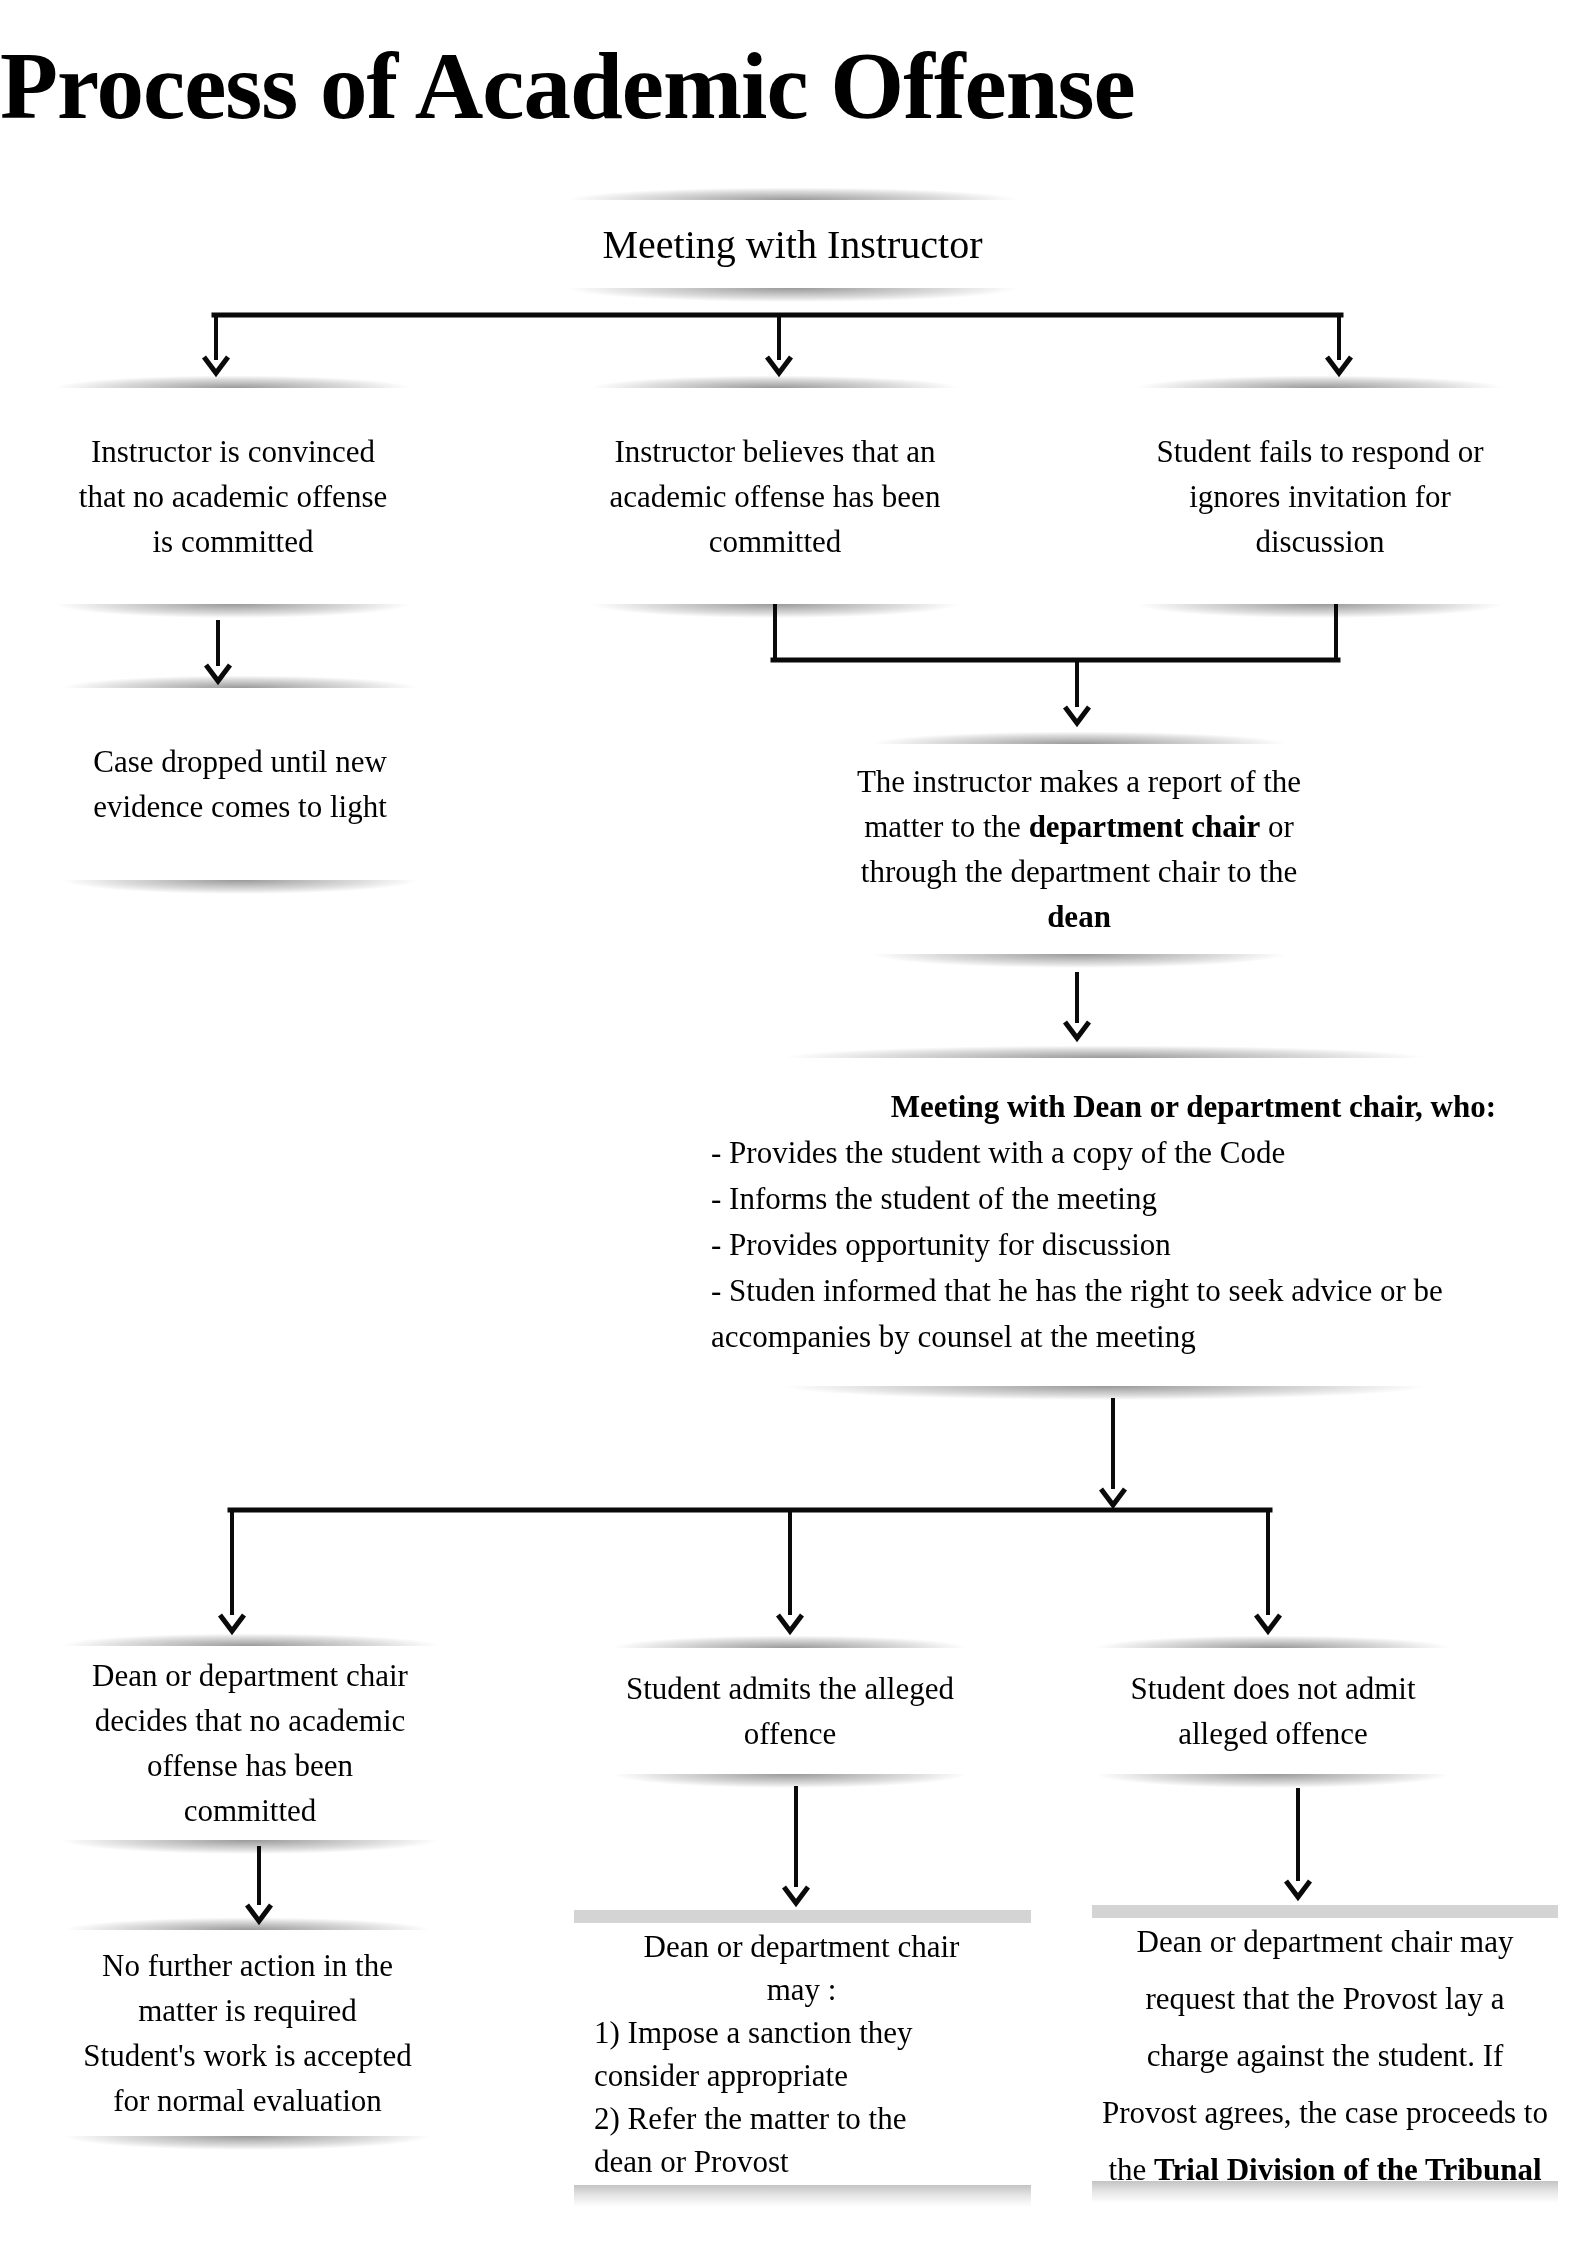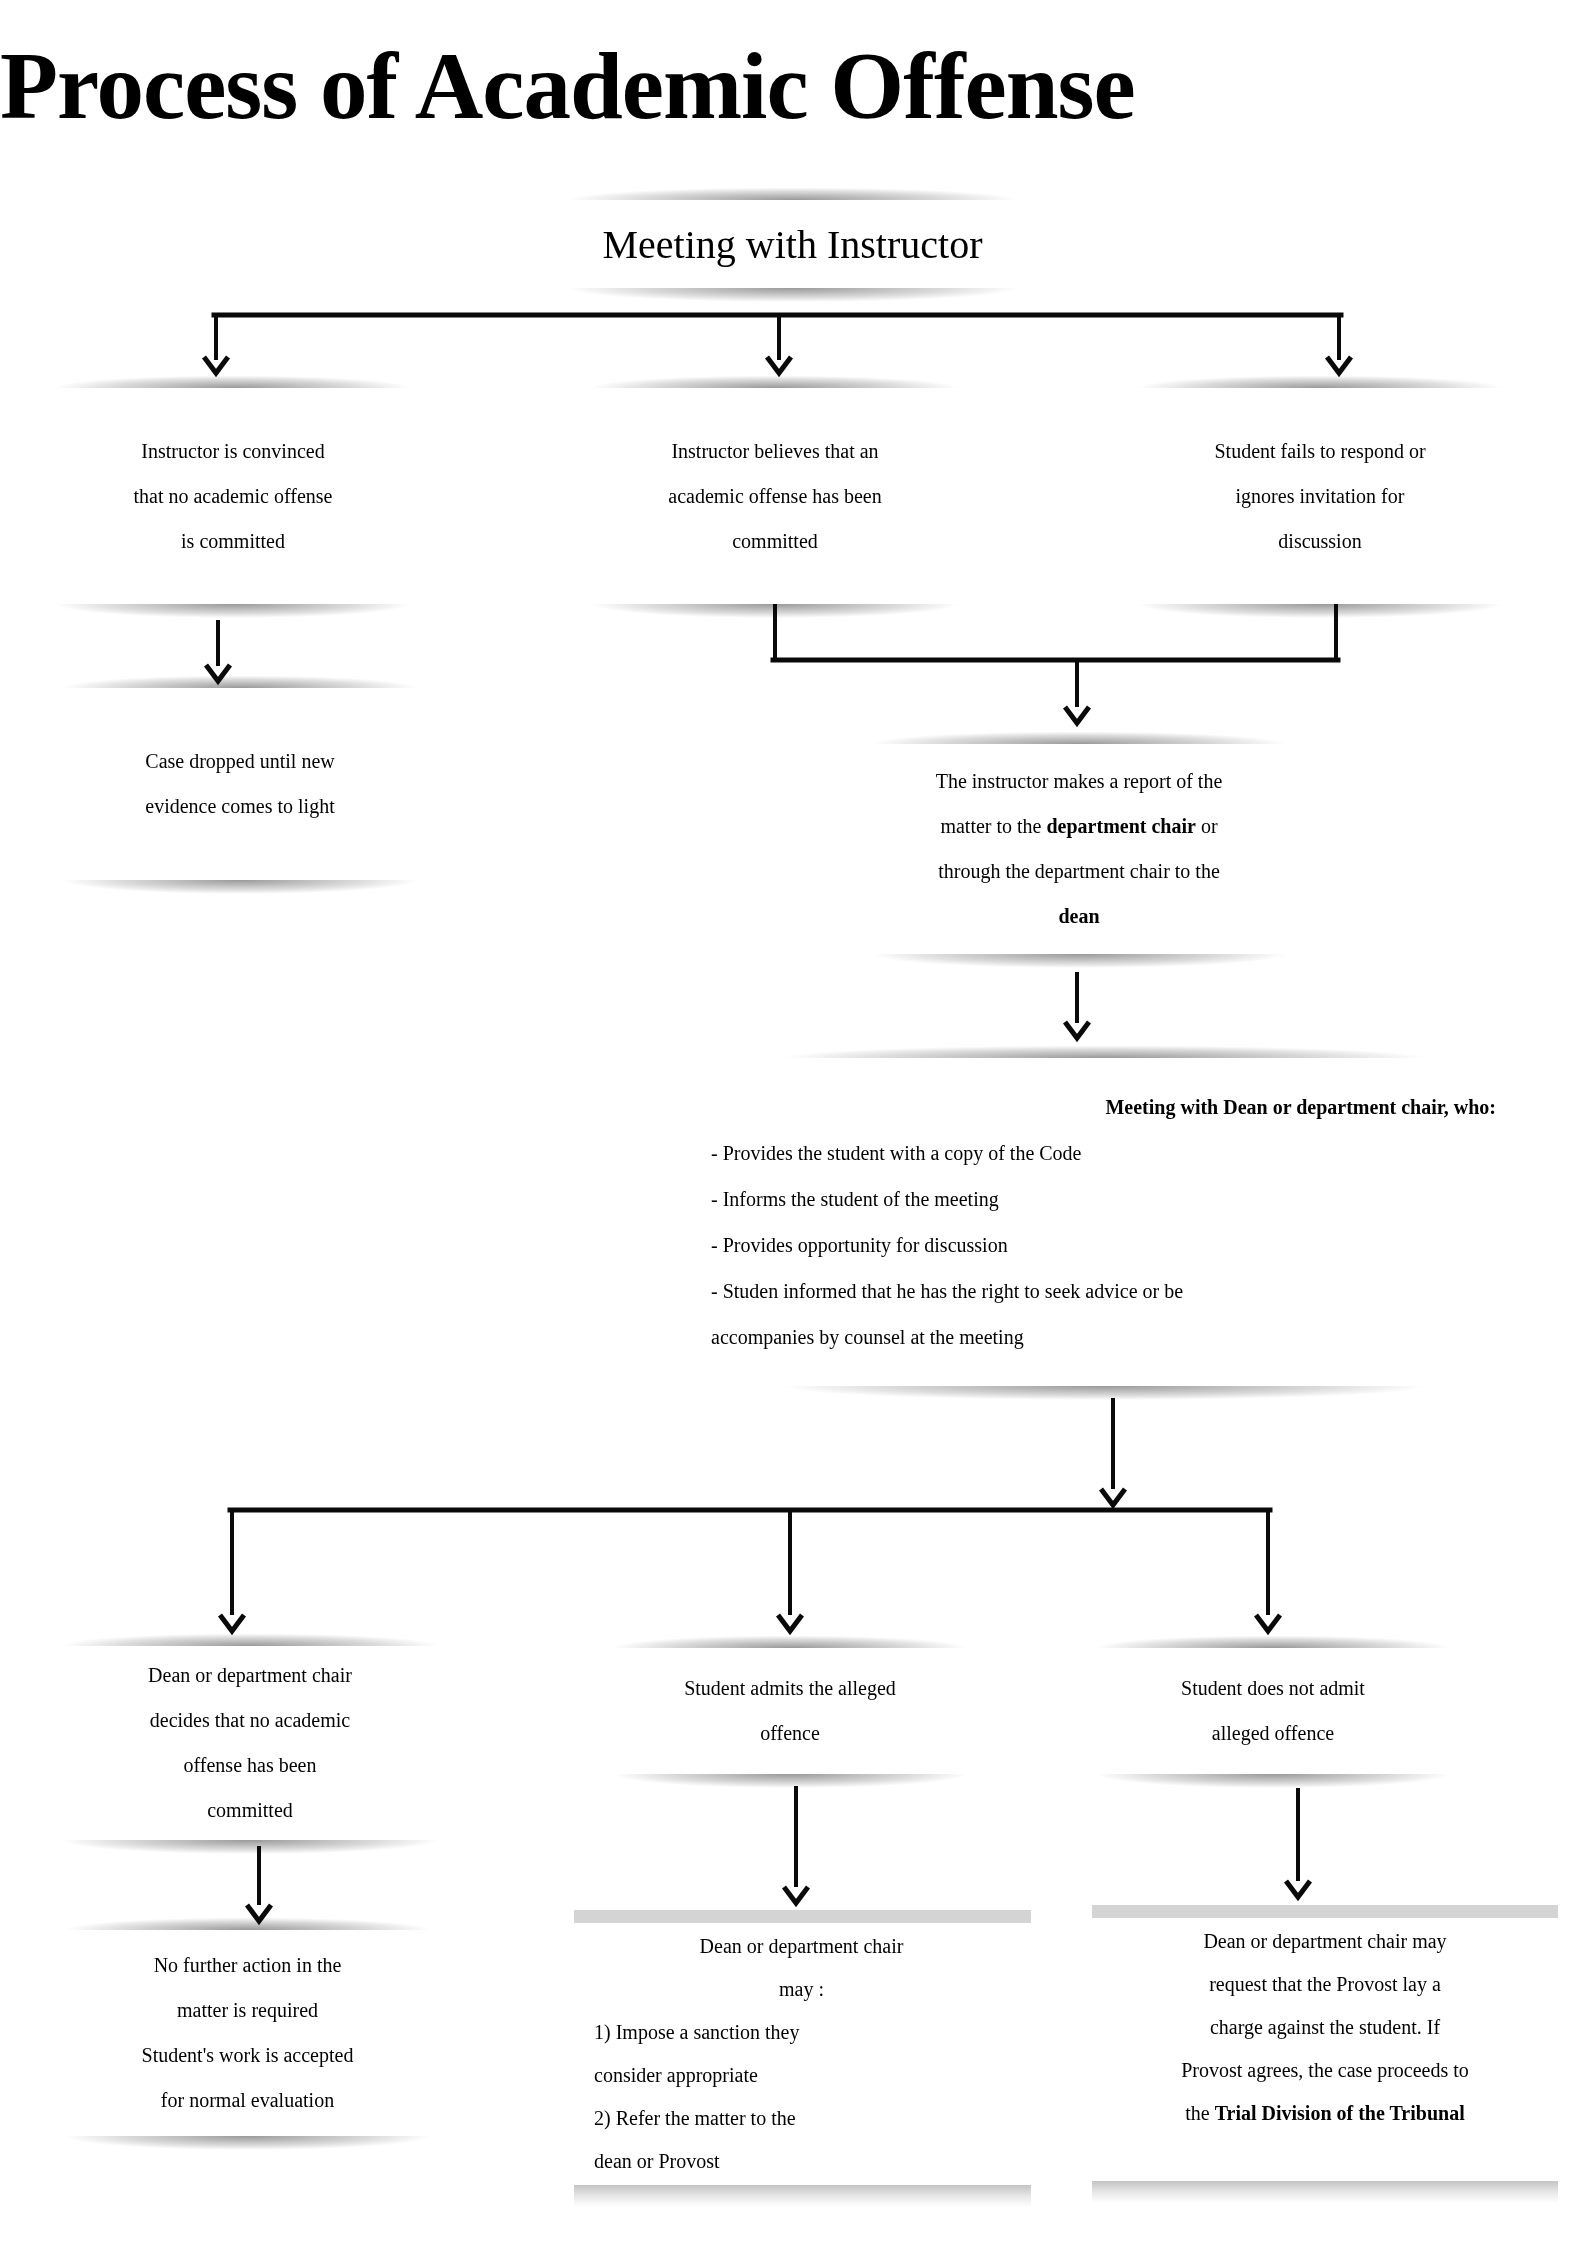--- a/index.html
+++ b/index.html
@@ -17,21 +17,21 @@
     font-size:95px;font-weight:bold;line-height:120px;
     letter-spacing:-1px;
     white-space:nowrap;
   }
   .connectors{position:absolute;left:0;top:0;width:1587px;height:2245px;}
   .node{
     position:absolute;
     background:#ffffff;
     display:flex;flex-direction:column;justify-content:center;
     text-align:center;
-    font-size:20px;line-height:45px;
+    font-size:31px;line-height:45px;
     white-space:pre-line;
   }
   
   .node::before{
     content:"";position:absolute;left:-6px;right:-6px;top:-17px;height:17px;
     background:radial-gradient(ellipse 52% 100% at 50% 100%,
       rgba(0,0,0,0.40) 0%, rgba(0,0,0,0.14) 50%, rgba(0,0,0,0) 74%);
     pointer-events:none;
   }
   .node::after{
@@ -166,21 +166,21 @@
 
   <div class="node nd-sanction flat" style="left:574px;top:1923px;width:457px;height:262px;">
     <div class="center">Dean or department chair</div>
     <div class="center">may :</div>
     <div>1) Impose a sanction they</div>
     <div>consider appropriate</div>
     <div>2) Refer the matter to the</div>
     <div>dean or Provost</div>
   </div>
 
-  <div class="node nd-tribunal flat" style="left:1092px;top:1918px;width:466px;height:263px;">
+  <div class="node nd-tribunal flat" style="left:1092px;top:1918px;width:466px;height:263px;gap:14px;">
     <div>Dean or department chair may</div>
     <div>request that the Provost lay a</div>
     <div>charge against the student. If</div>
     <div>Provost agrees, the case proceeds to</div>
     <div><span>the </span><b class="bold">Trial Division of the Tribunal</b></div>
   </div>
 
 </div>
 
 </body></html>

